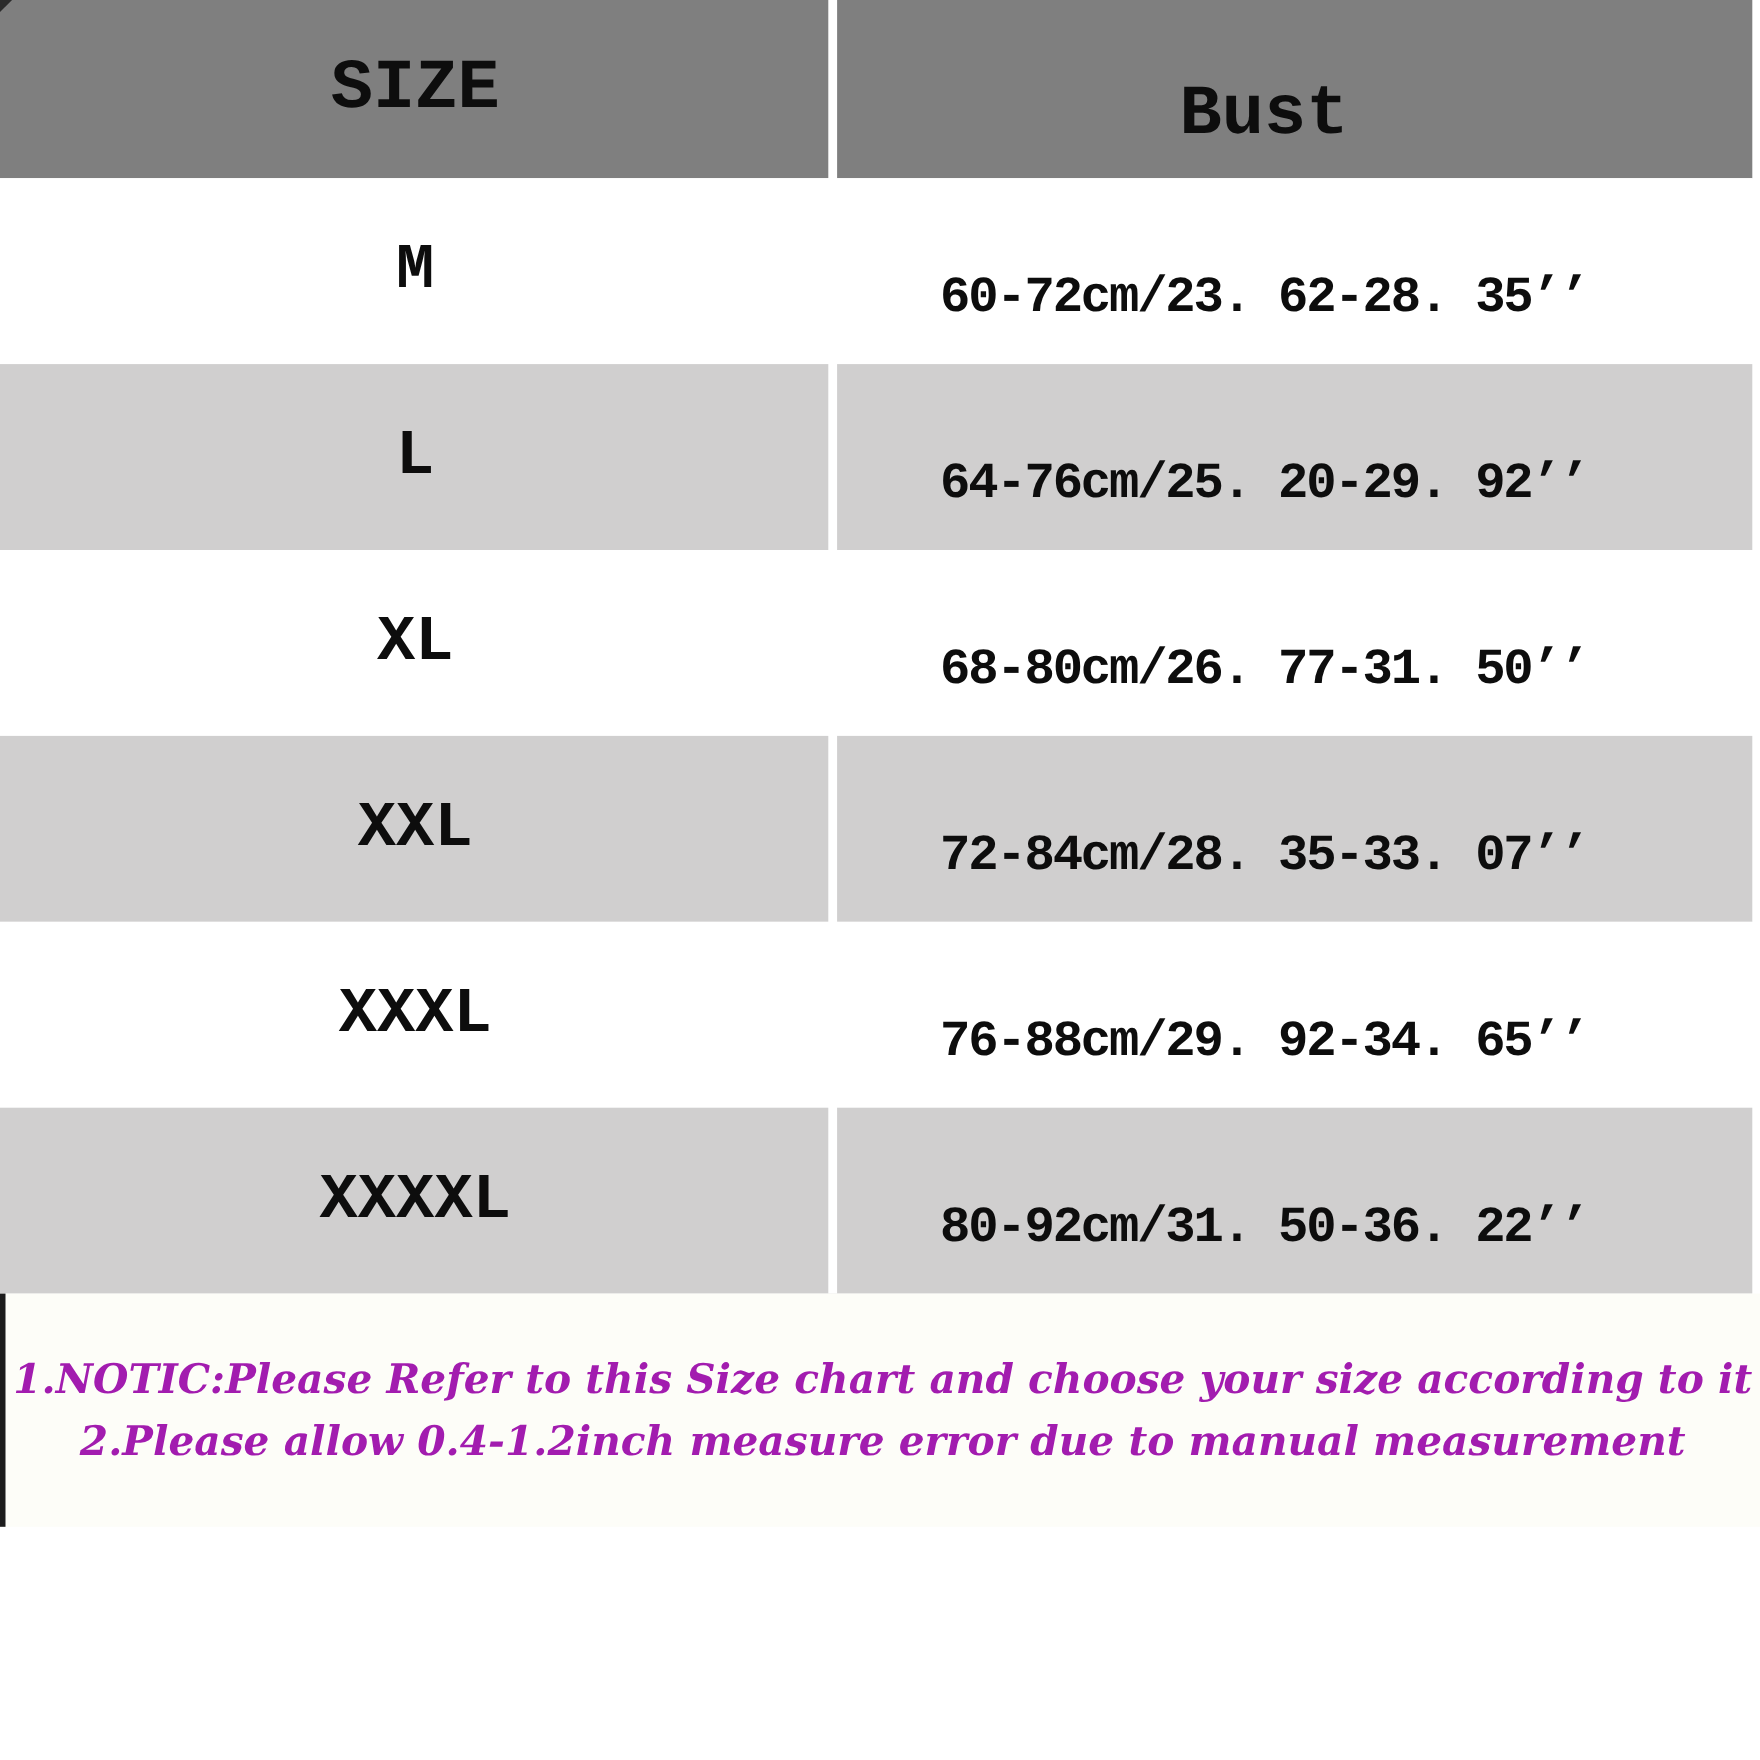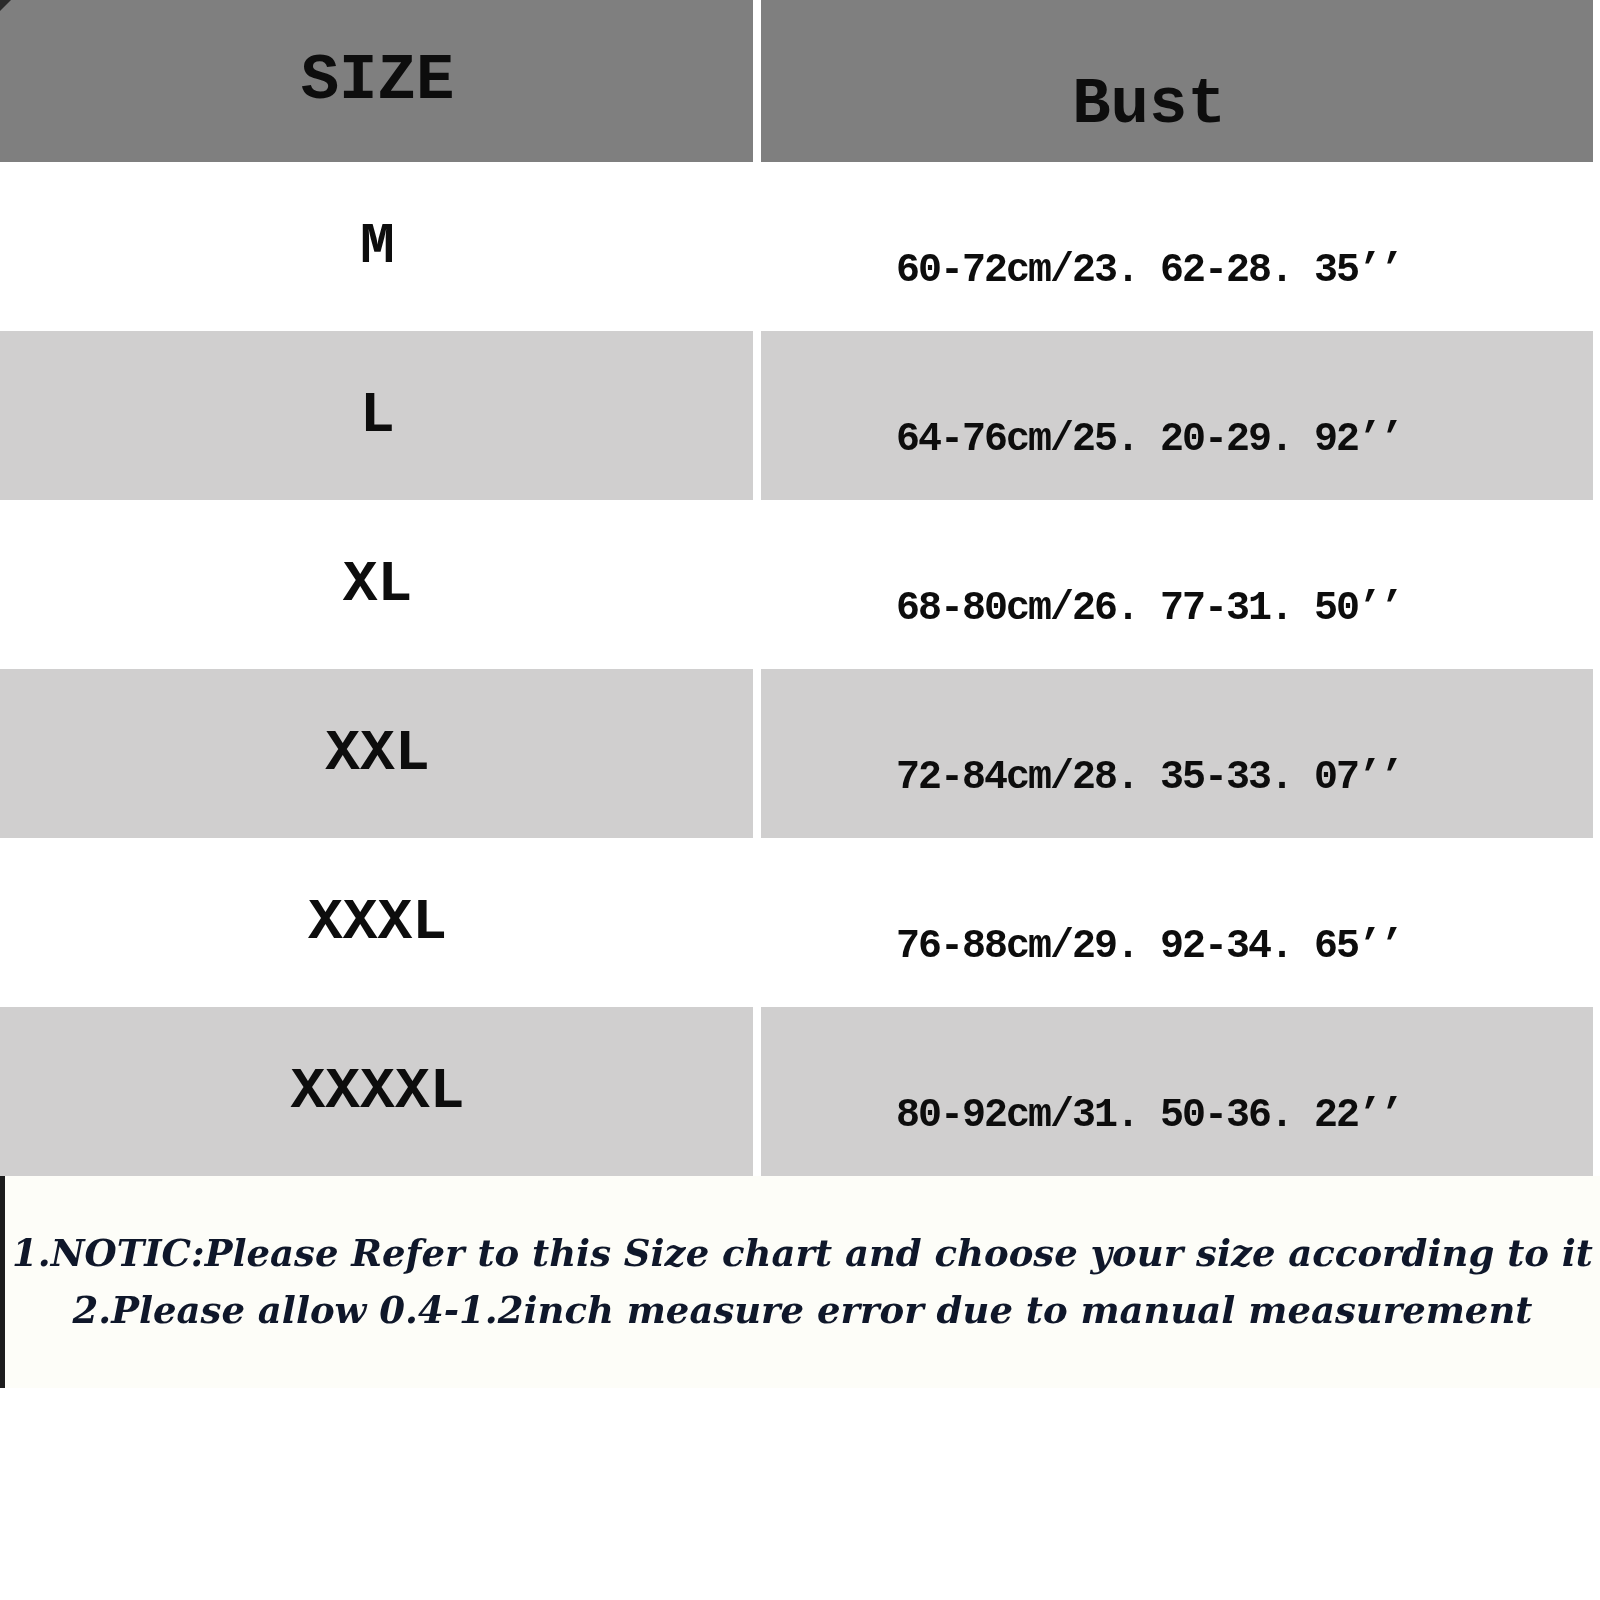--- a/index.html
+++ b/index.html
@@ -26,21 +26,21 @@
 
   .cell {
     display: flex; align-items: center; justify-content: center;
     color: #0d0d0d;
   }
   .cell.c1 { width: 755px; }
   .cell.c2 { width: 838px; padding-right: 50px; box-sizing: border-box; margin-top: 48px; }
 
   .header .cell { font-size: 64px; font-weight: bold; letter-spacing: 0px; }
   .size-cell    { font-size: 58px; font-weight: bold; }
-  .bust-cell    { font-size: 40px; font-weight: bold; letter-spacing: -2px; white-space: nowrap; }
+  .bust-cell    { font-size: 46px; font-weight: bold; letter-spacing: -2px; white-space: nowrap; }
 
   
   .col-divider {
     position: absolute; top: 0; left: 753px;
     width: 8px; height: 1176px;
     background: #ffffff;
   }
 
   
   .corner-notch {
@@ -60,21 +60,21 @@
     display: flex; flex-direction: column;
     justify-content: center;
     text-align: center;
   }
   .note-line {
     font-family: "DejaVu Serif", serif;
     font-style: italic;
     font-weight: bold;
     font-size: 37px;
     line-height: 57px;
-    color: #0f172a;
+    color: #a21caf;
     white-space: nowrap;
   }
 </style>
 </head>
 <body>
 
 <div class="screen">
 
   <div class="size-table">
 

